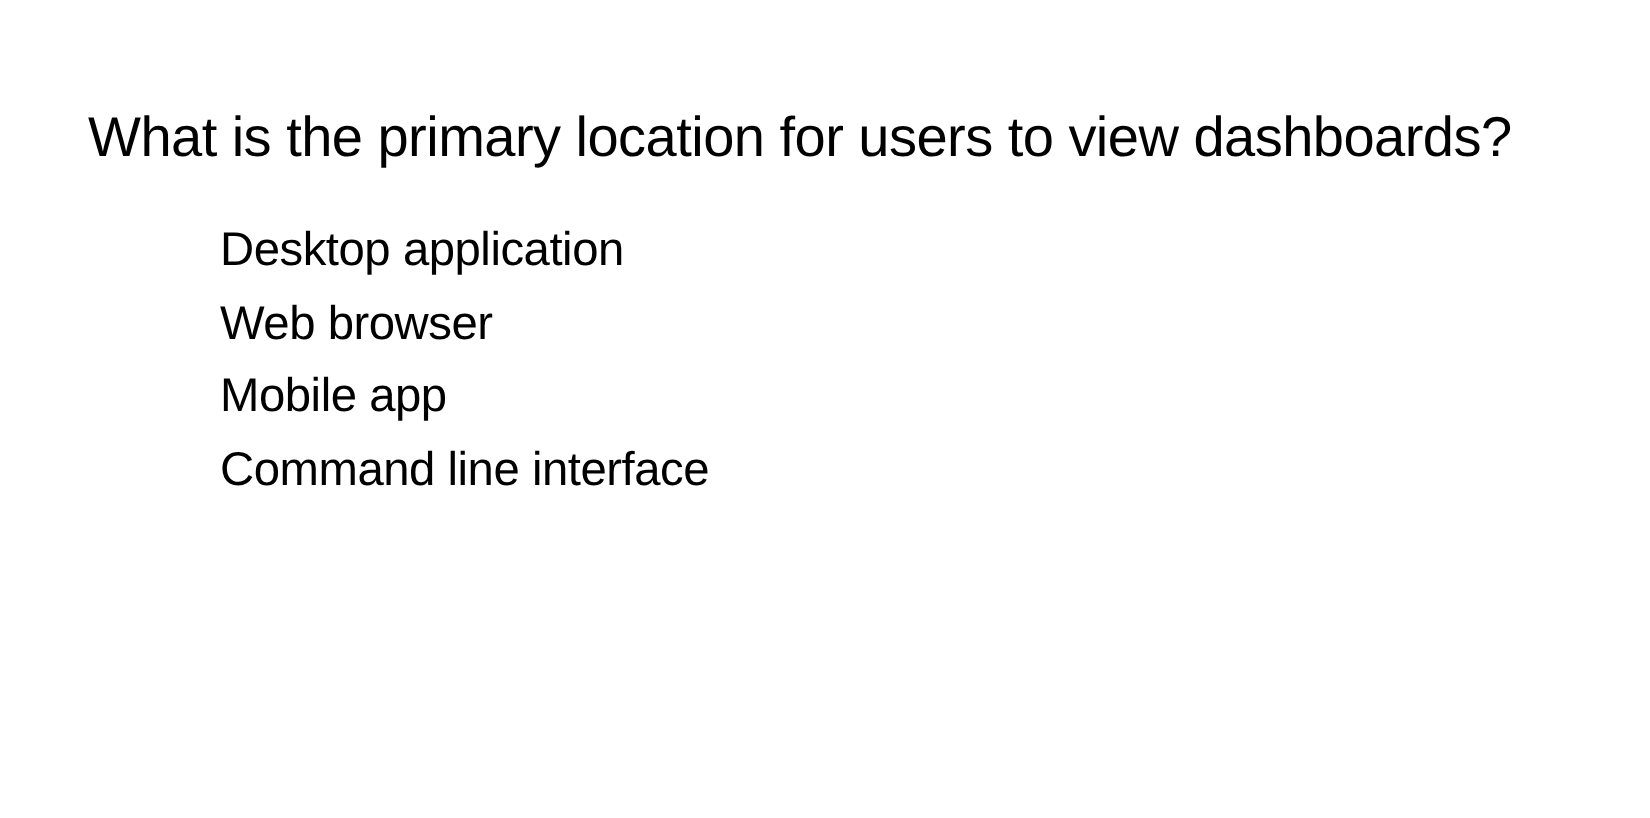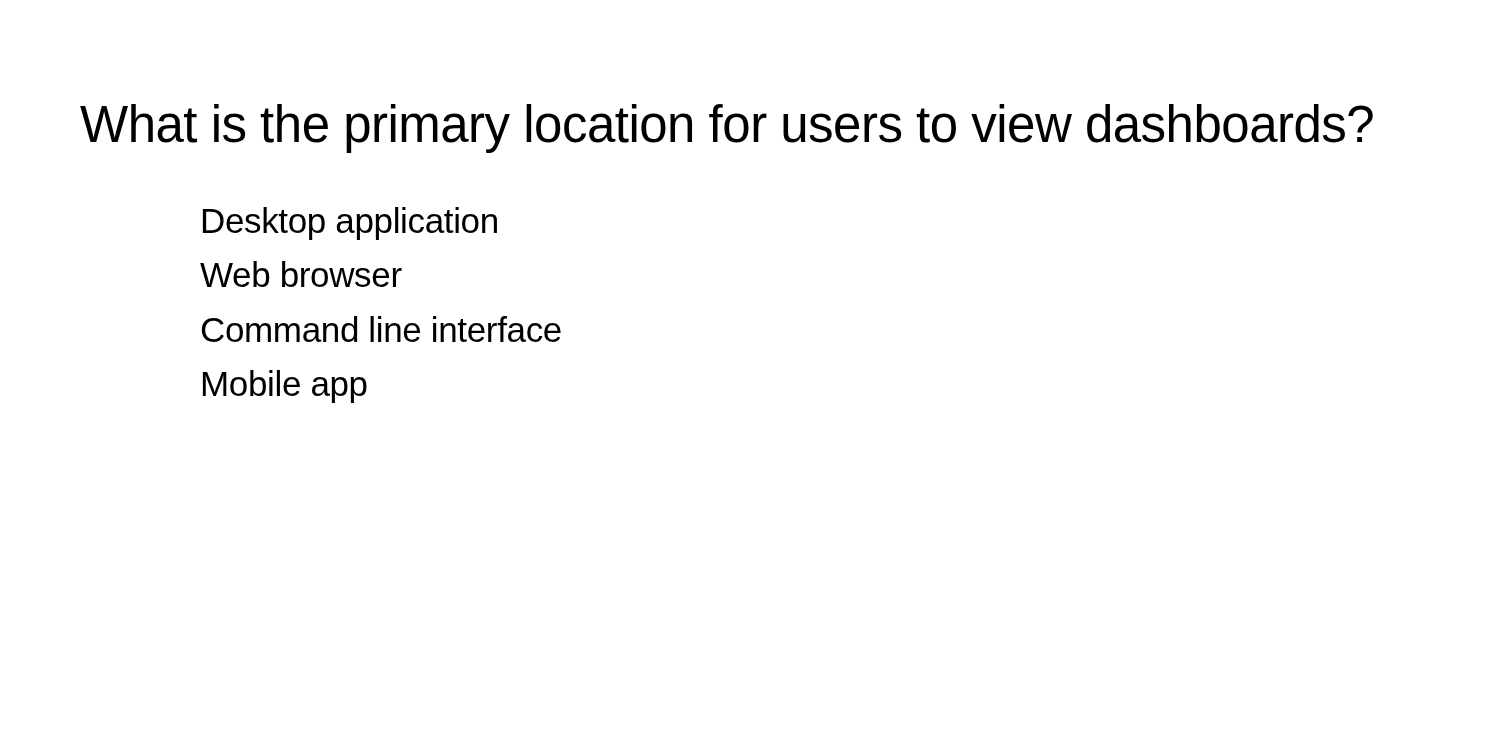--- a/index.html
+++ b/index.html
@@ -19,29 +19,29 @@
       line-height: 1.55;
       color: #000000;
       font-weight: 400;
       letter-spacing: -0.01em;
       margin-bottom: 30px;
     }
     .options {
       padding-left: 120px;
     }
     .option {
-      font-size: 35px;
+      font-size: 43px;
       line-height: 1.55;
       color: #000000;
       font-weight: 400;
       letter-spacing: -0.01em;
     }
   </style>
 </head>
 <body>
 
 <div class="question">What is the primary location for users to view dashboards?</div>
 <div class="options">
   <div class="option">Desktop application</div>
   <div class="option">Web browser</div>
+  <div class="option">Mobile app</div>
   <div class="option">Command line interface</div>
-  <div class="option">Mobile app</div>
 </div>
 
 </body></html>

